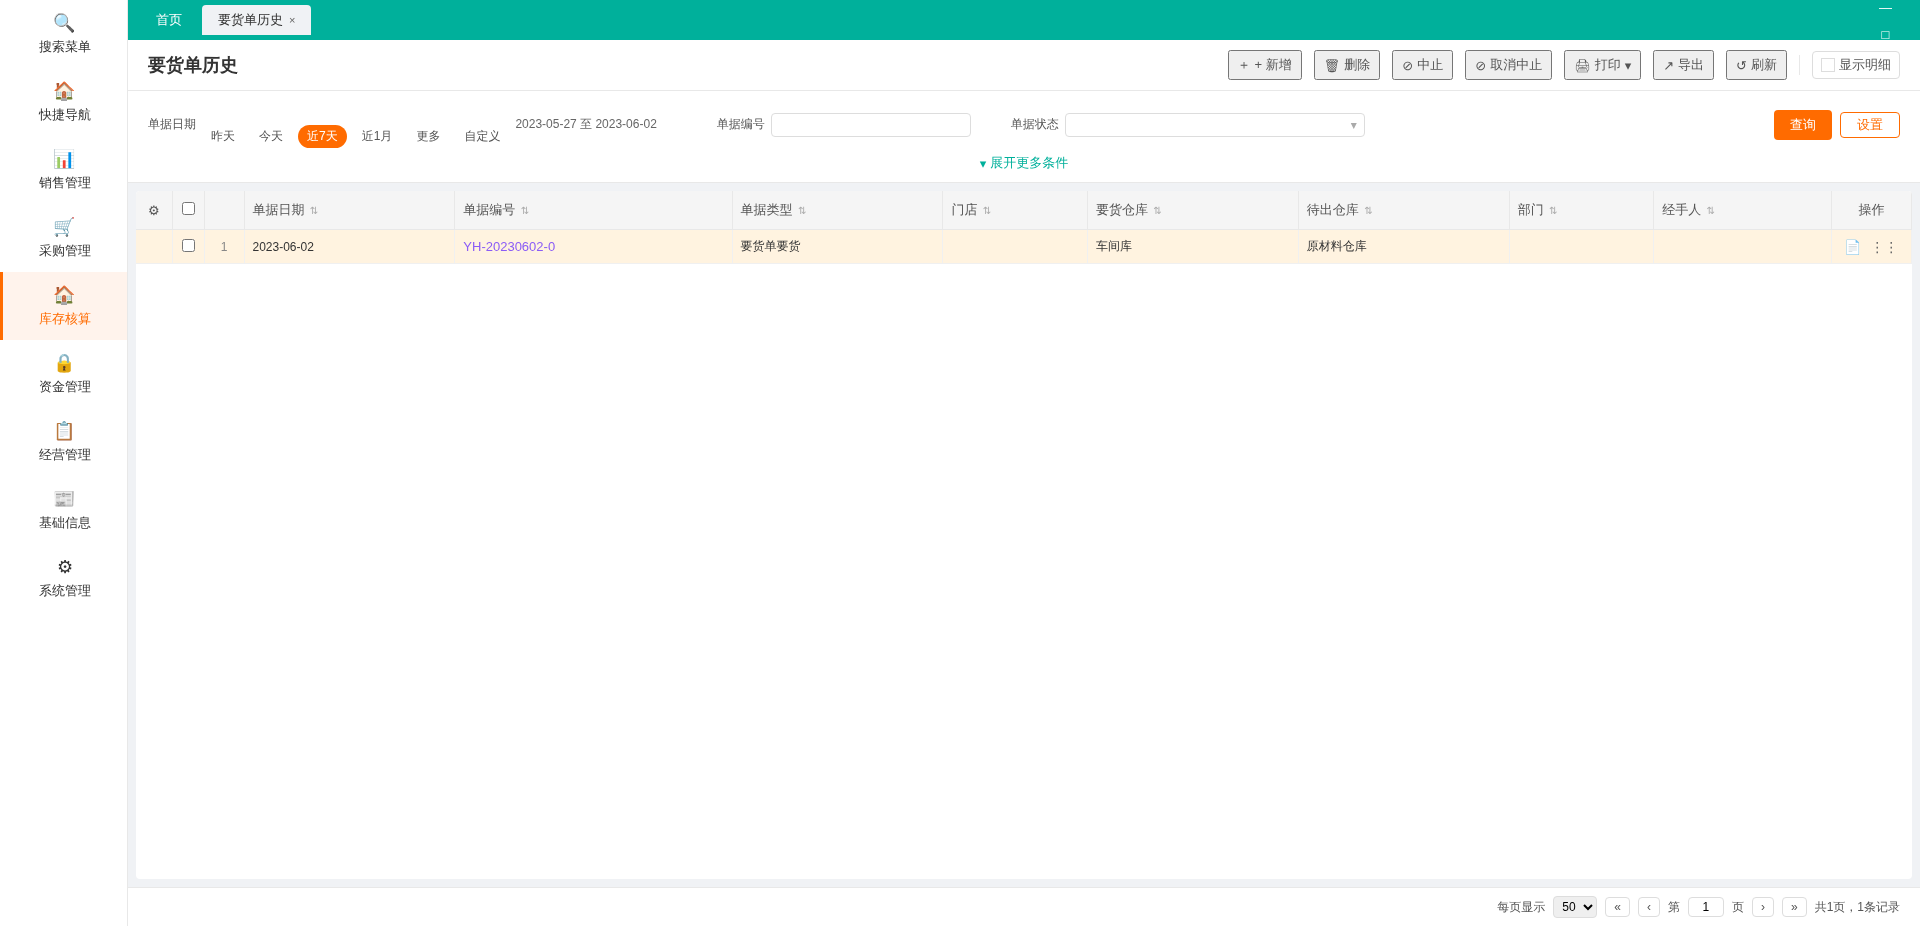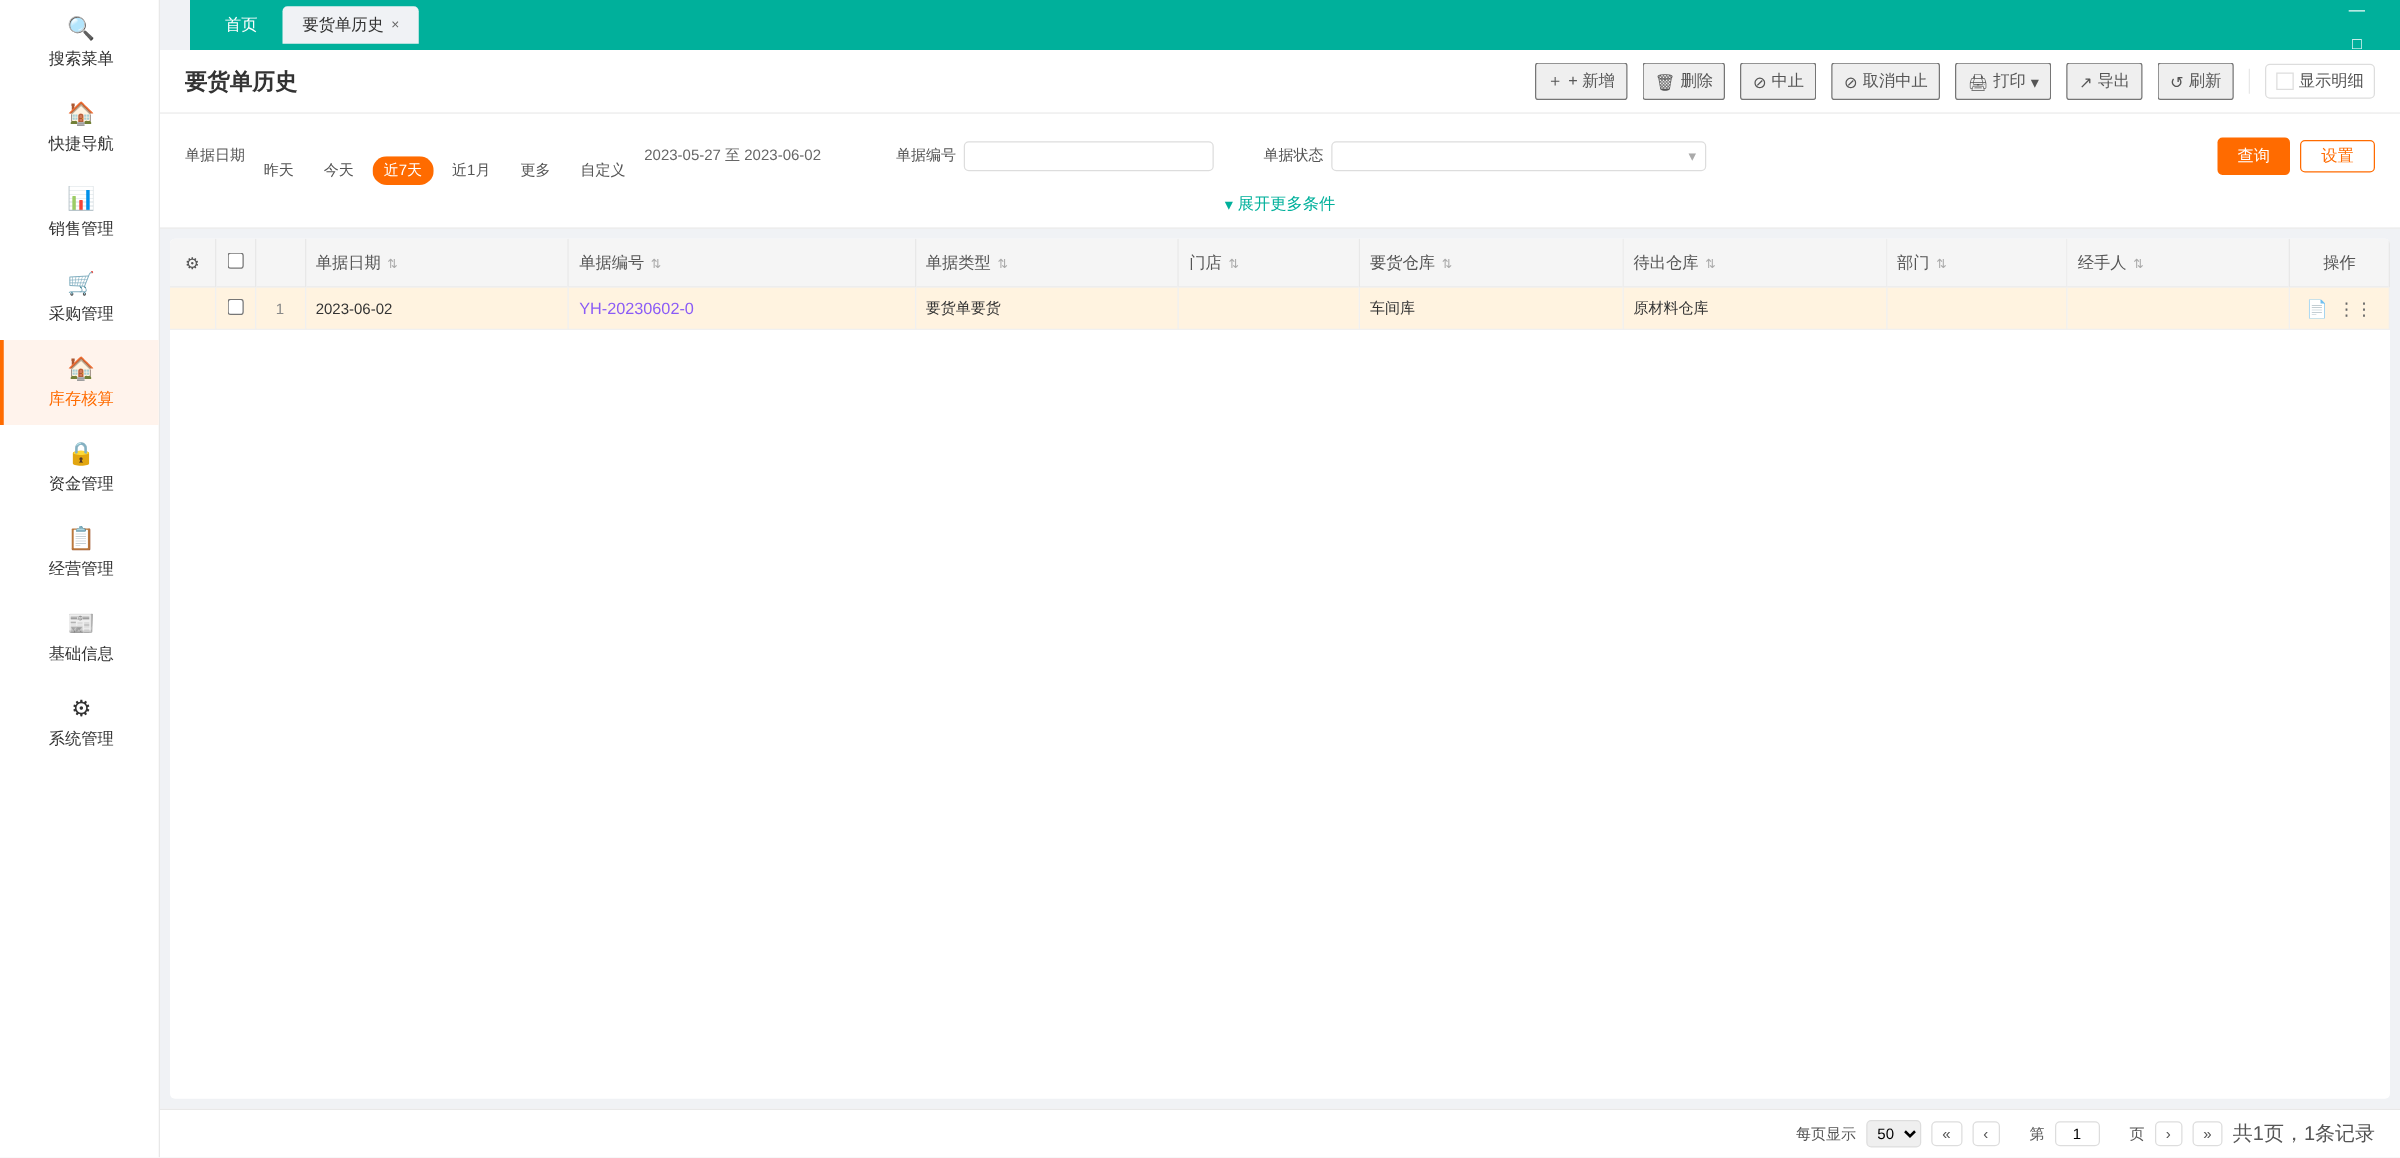--- a/index.html
+++ b/index.html
@@ -44,21 +44,20 @@
 
     
     .topbar {
       background: #00b09b;
       height: 40px;
       display: flex;
       align-items: center;
       padding: 0 12px;
       gap: 4px;
       flex-shrink: 0;
-      margin-left: 24px;
     }
     .topbar-tab {
       padding: 6px 16px;
       border-radius: 4px 4px 0 0;
       cursor: pointer;
       color: #fff;
       font-size: 13px;
       display: flex;
       align-items: center;
       gap: 6px;
@@ -242,21 +241,21 @@
     .pagination-bar {
       background: #fff;
       padding: 8px 20px;
       display: flex;
       align-items: center;
       justify-content: flex-end;
       gap: 8px;
       border-top: 1px solid #e8e8e8;
       flex-shrink: 0;
     }
-    .pagination-label { color: #555; font-size: 12px; margin-left: 16px; }
+    .pagination-label { color: #555; font-size: 12px; }
     .page-size-select {
       border: 1px solid #ddd;
       border-radius: 4px;
       padding: 2px 4px;
       font-size: 12px;
     }
     .page-btn {
       border: 1px solid #ddd;
       background: #fff;
       border-radius: 4px;
@@ -266,21 +265,21 @@
       color: #555;
     }
     .page-input {
       border: 1px solid #ddd;
       border-radius: 4px;
       padding: 2px 6px;
       width: 36px;
       text-align: center;
       font-size: 12px;
     }
-    .page-info { color: #555; font-size: 16px; }
+    .page-info { color: #555; font-size: 12px; }
   </style>
 </head>
 <body>
 
 <div class="sidebar">
   <div class="sidebar-item">
     <span class="sidebar-icon">🔍</span>
     <span>搜索菜单</span>
   </div>
   <div class="sidebar-item">

